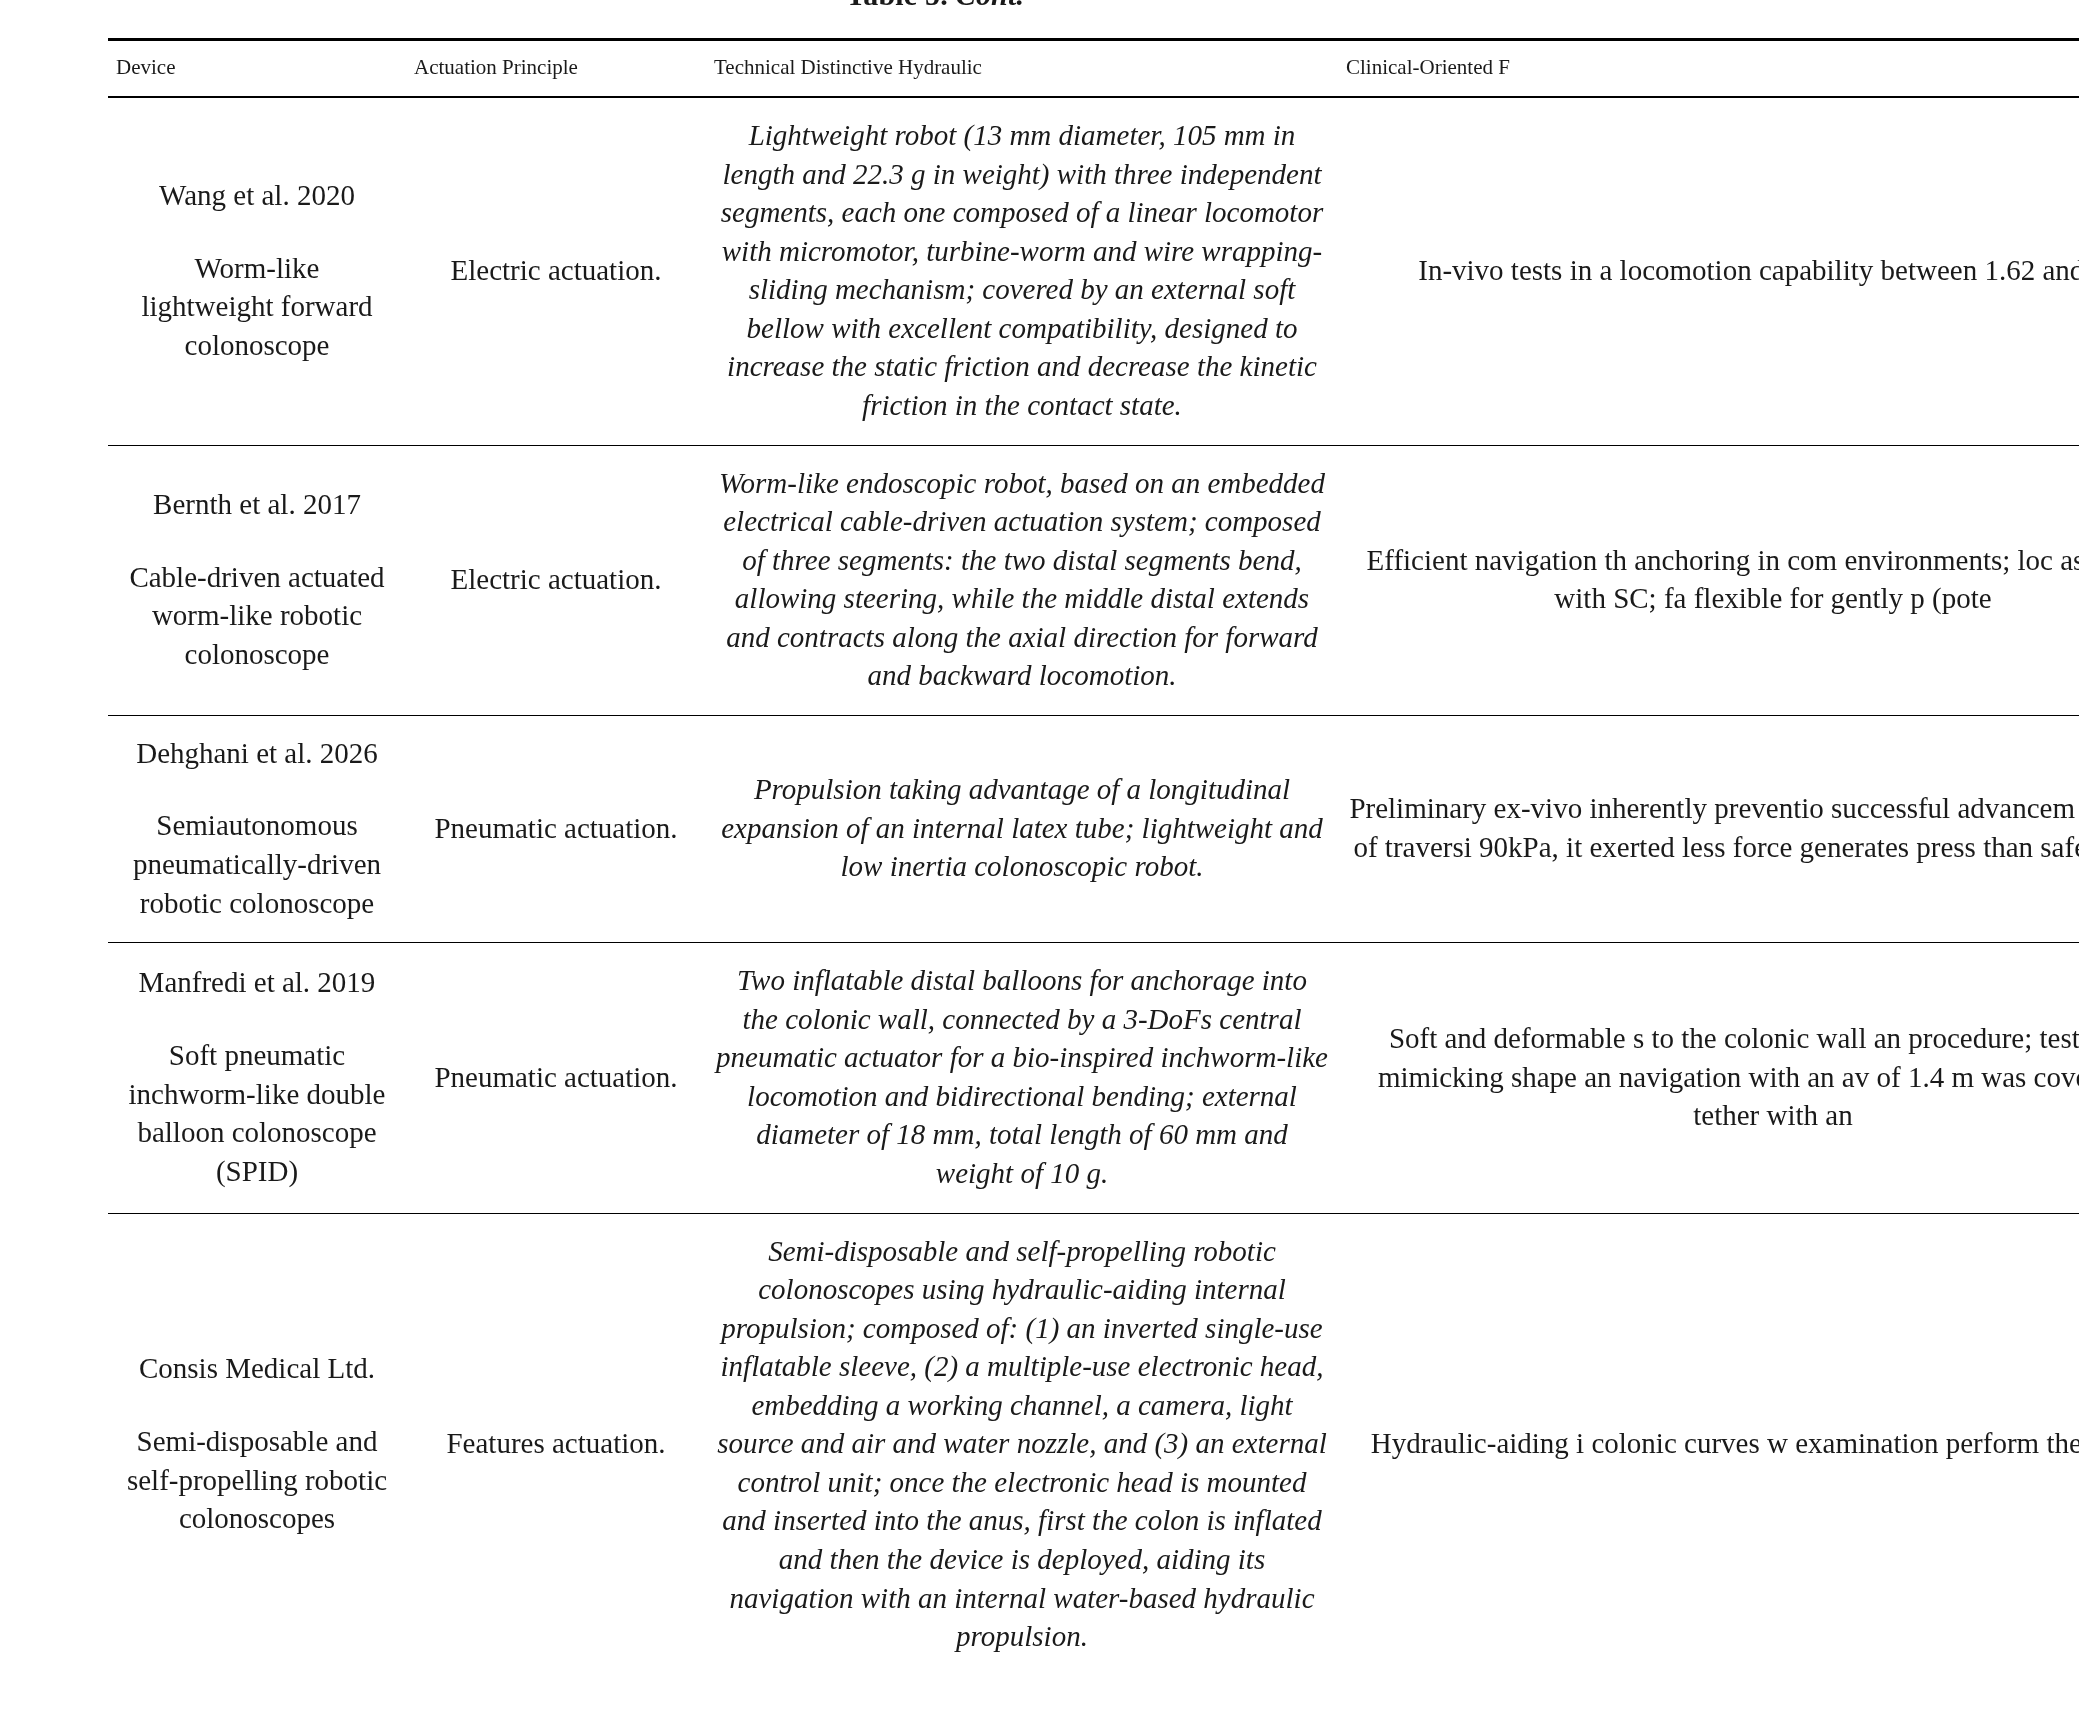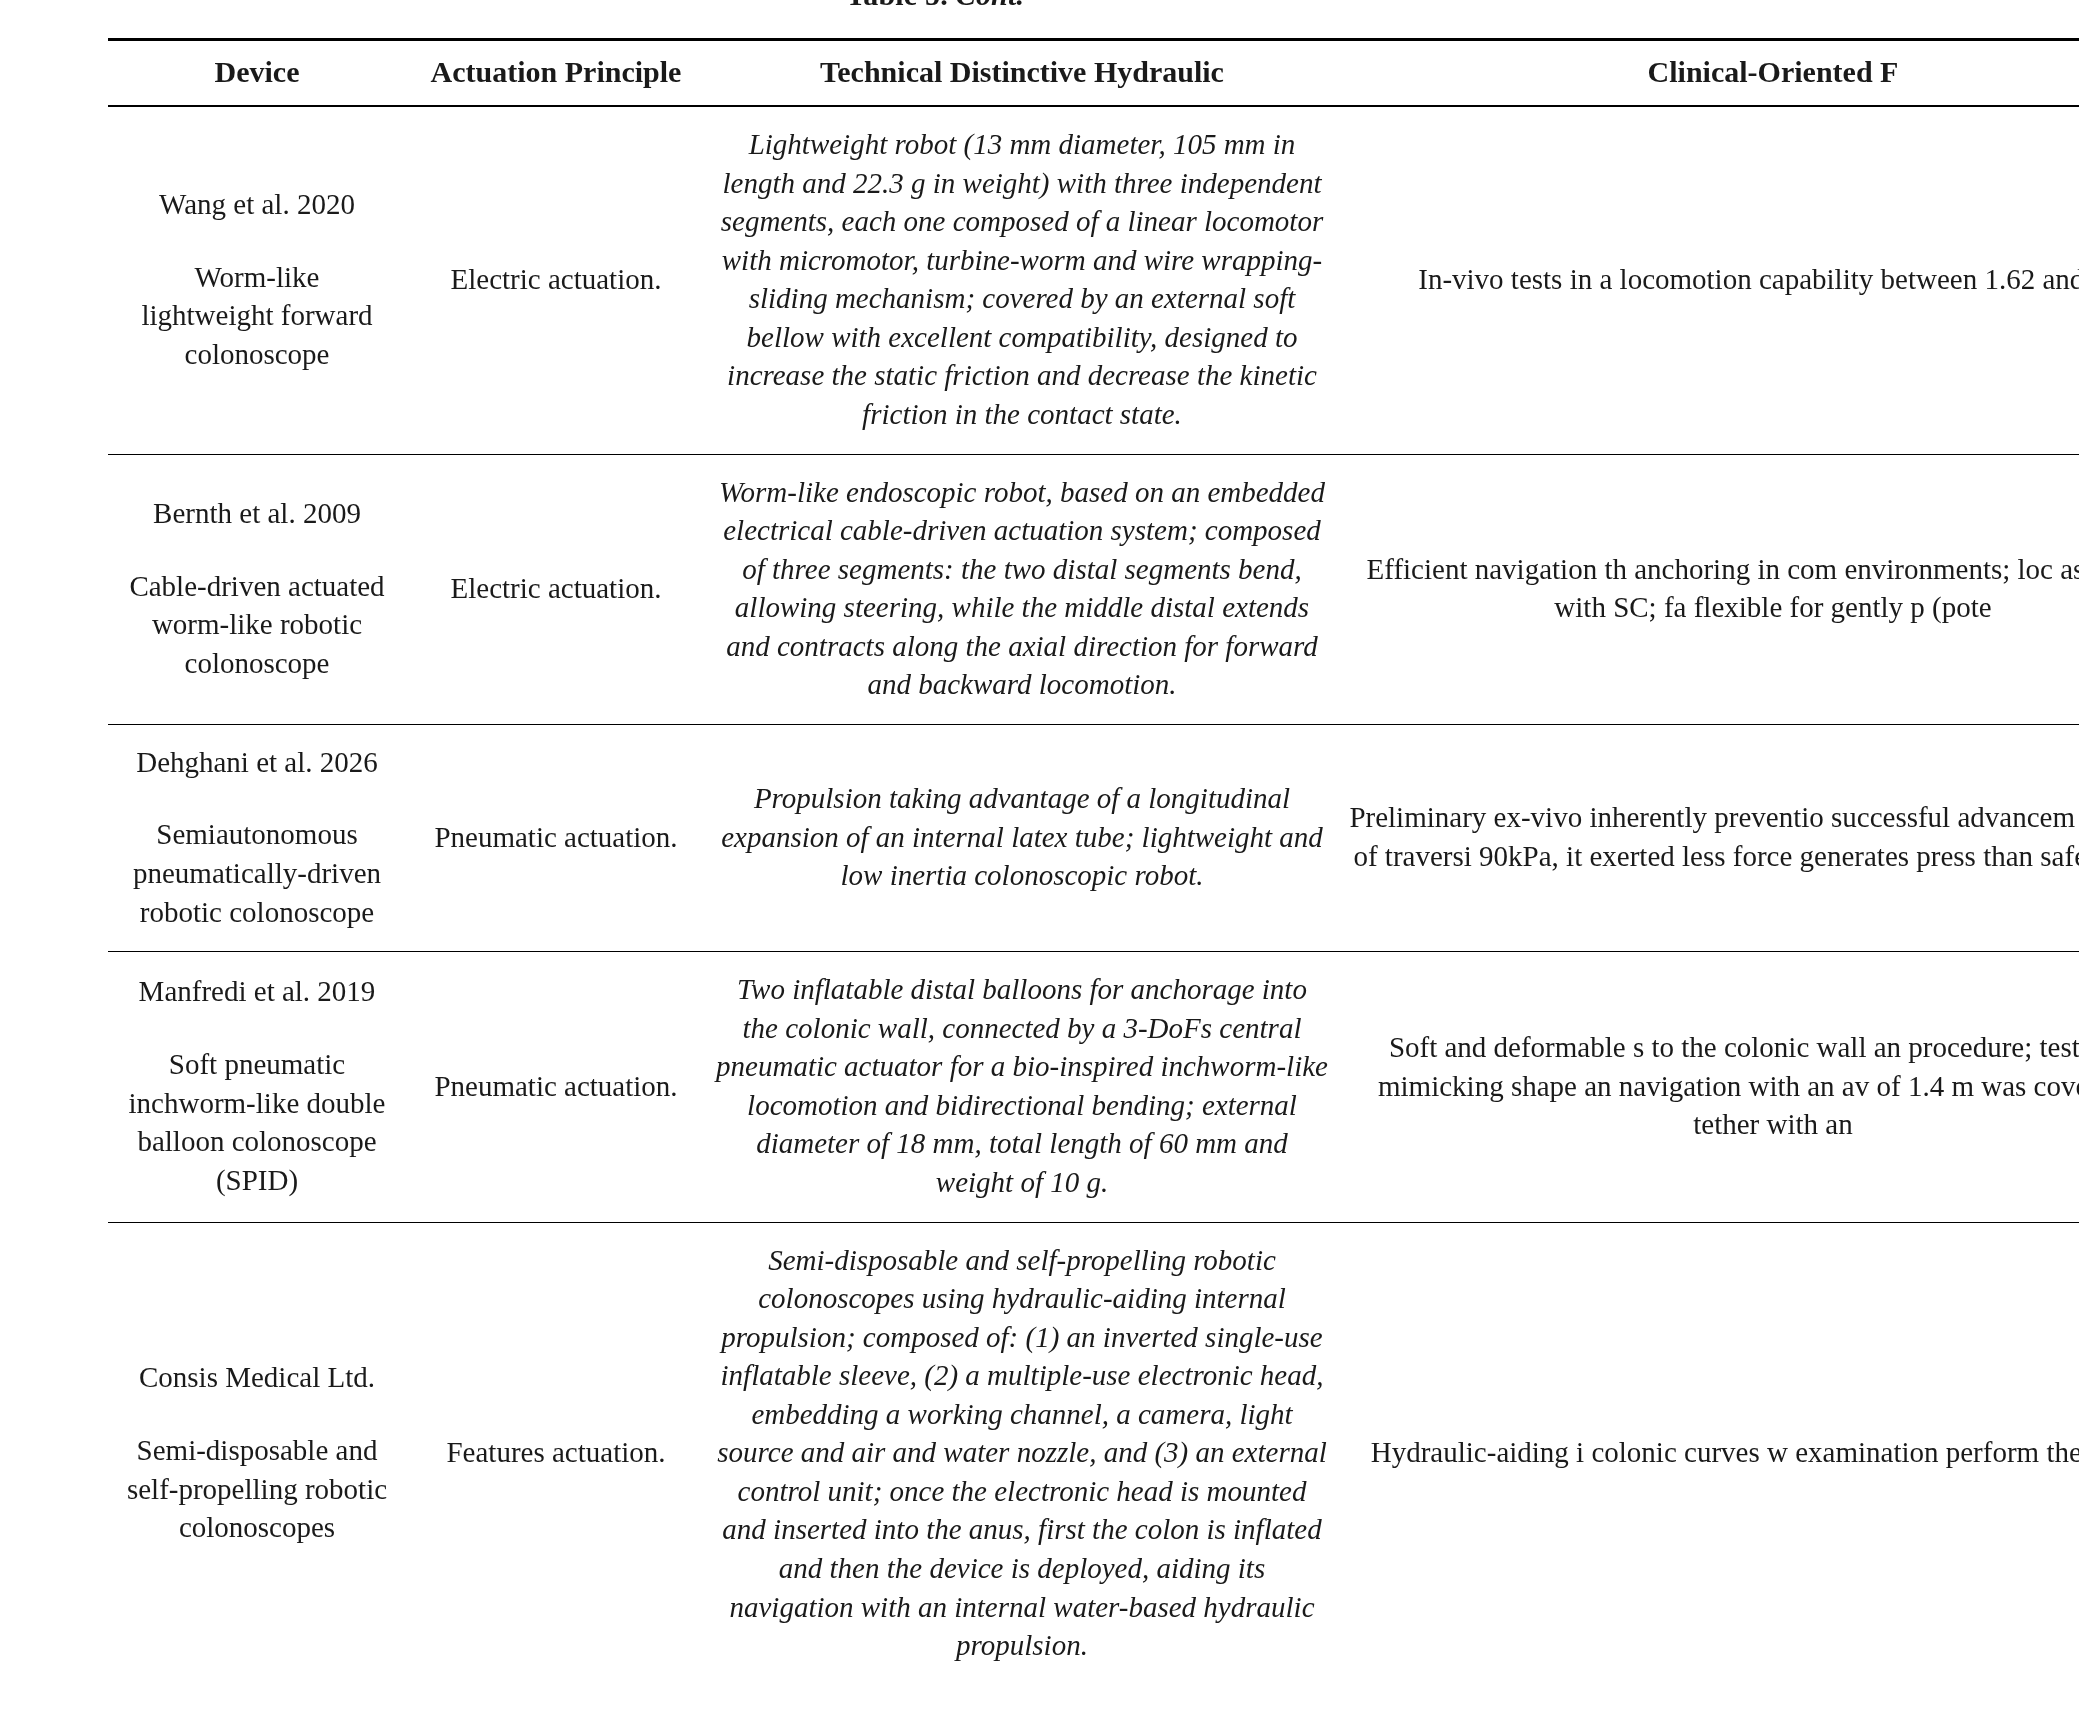--- a/index.html
+++ b/index.html
@@ -43,23 +43,23 @@
     border-collapse: collapse;
     table-layout: fixed;
     width: 2100px;
   }
   table.doc-table col.c1 { width: 298px; }
   table.doc-table col.c2 { width: 300px; }
   table.doc-table col.c3 { width: 632px; }
   table.doc-table col.c4 { width: 870px; }
 
   thead th {
-    font-size: 30px;
-    font-weight: bold;
-    text-align: center;
+    font-size: 21px;
+    font-weight: normal;
+    text-align: left;
     padding: 14px 8px 16px 8px;
     vertical-align: middle;
     border-top: 3.2px solid #000;
     border-bottom: 2px solid #000;
     white-space: nowrap;
   }
 
   tbody td {
     font-size: 29px;
     line-height: 1.33;
@@ -109,21 +109,21 @@
           <span class="dev-gap"></span>
           <span class="dev-line">Worm-like lightweight forward colonoscope</span>
         </td>
         <td>Electric actuation.</td>
         <td class="feat-cell">Lightweight robot (13 mm diameter, 105 mm in length and 22.3 g in weight) with three independent segments, each one composed of a linear locomotor with micromotor, turbine-worm and wire wrapping-sliding mechanism; covered by an external soft bellow with excellent compatibility, designed to increase the static friction and decrease the kinetic friction in the contact state.</td>
         <td class="clin-cell">In-vivo tests in a locomotion capability between 1.62 and 2.2</td>
       </tr>
 
       <tr>
         <td class="device-cell">
-          <span class="dev-line">Bernth et al. 2009</span>
+          <span class="dev-line">Bernth et al. 2017</span>
           <span class="dev-gap"></span>
           <span class="dev-line">Cable-driven actuated worm-like robotic colonoscope</span>
         </td>
         <td>Electric actuation.</td>
         <td class="feat-cell">Worm-like endoscopic robot, based on an embedded electrical cable-driven actuation system; composed of three segments: the two distal segments bend, allowing steering, while the middle distal extends and contracts along the axial direction for forward and backward locomotion.</td>
         <td class="clin-cell">Efficient navigation th anchoring in com environments; loc associated with SC; fa flexible for gently p (pote</td>
       </tr>
 
       <tr>
         <td class="device-cell">

